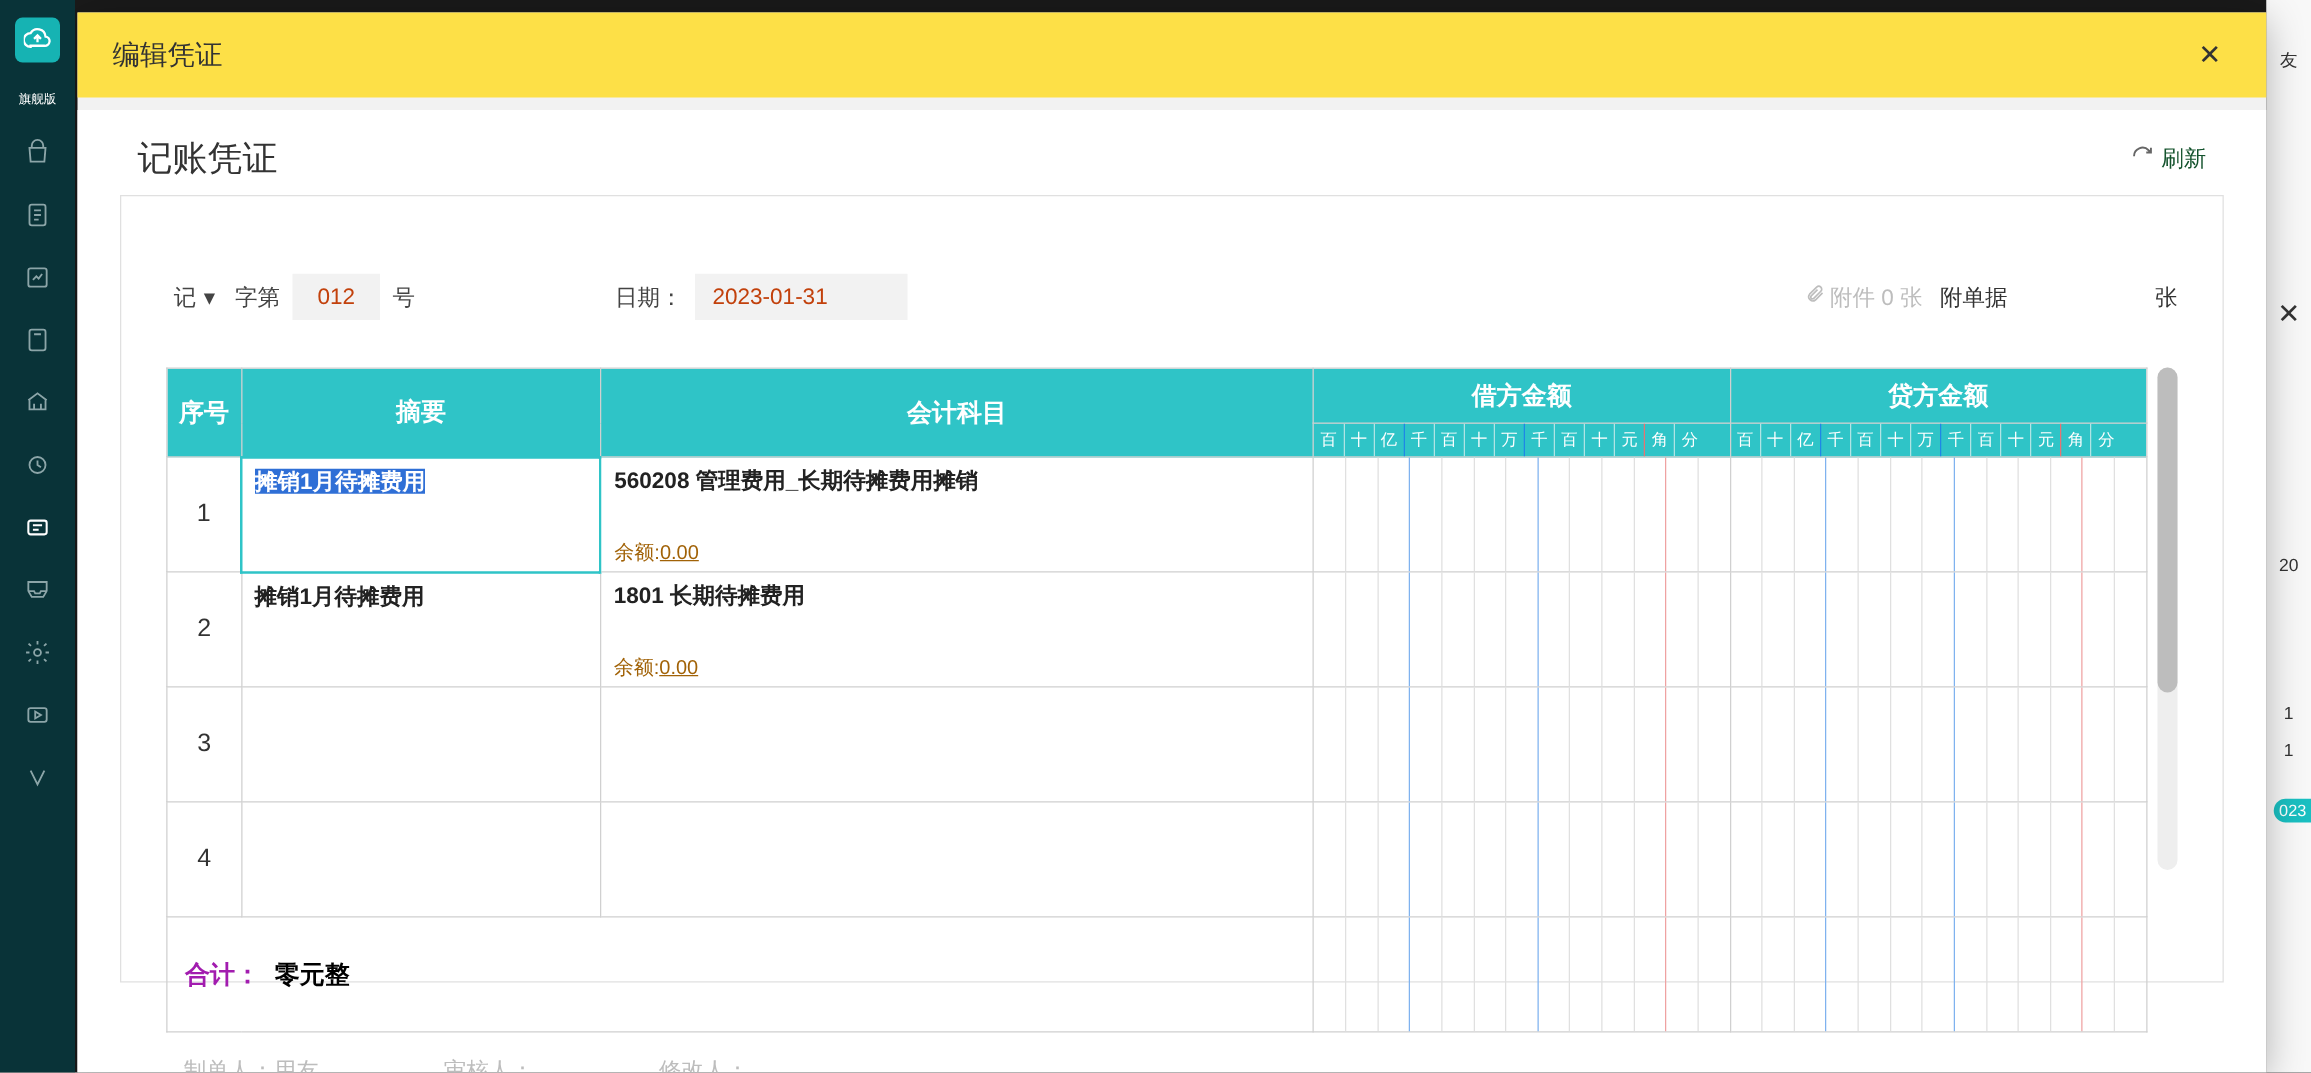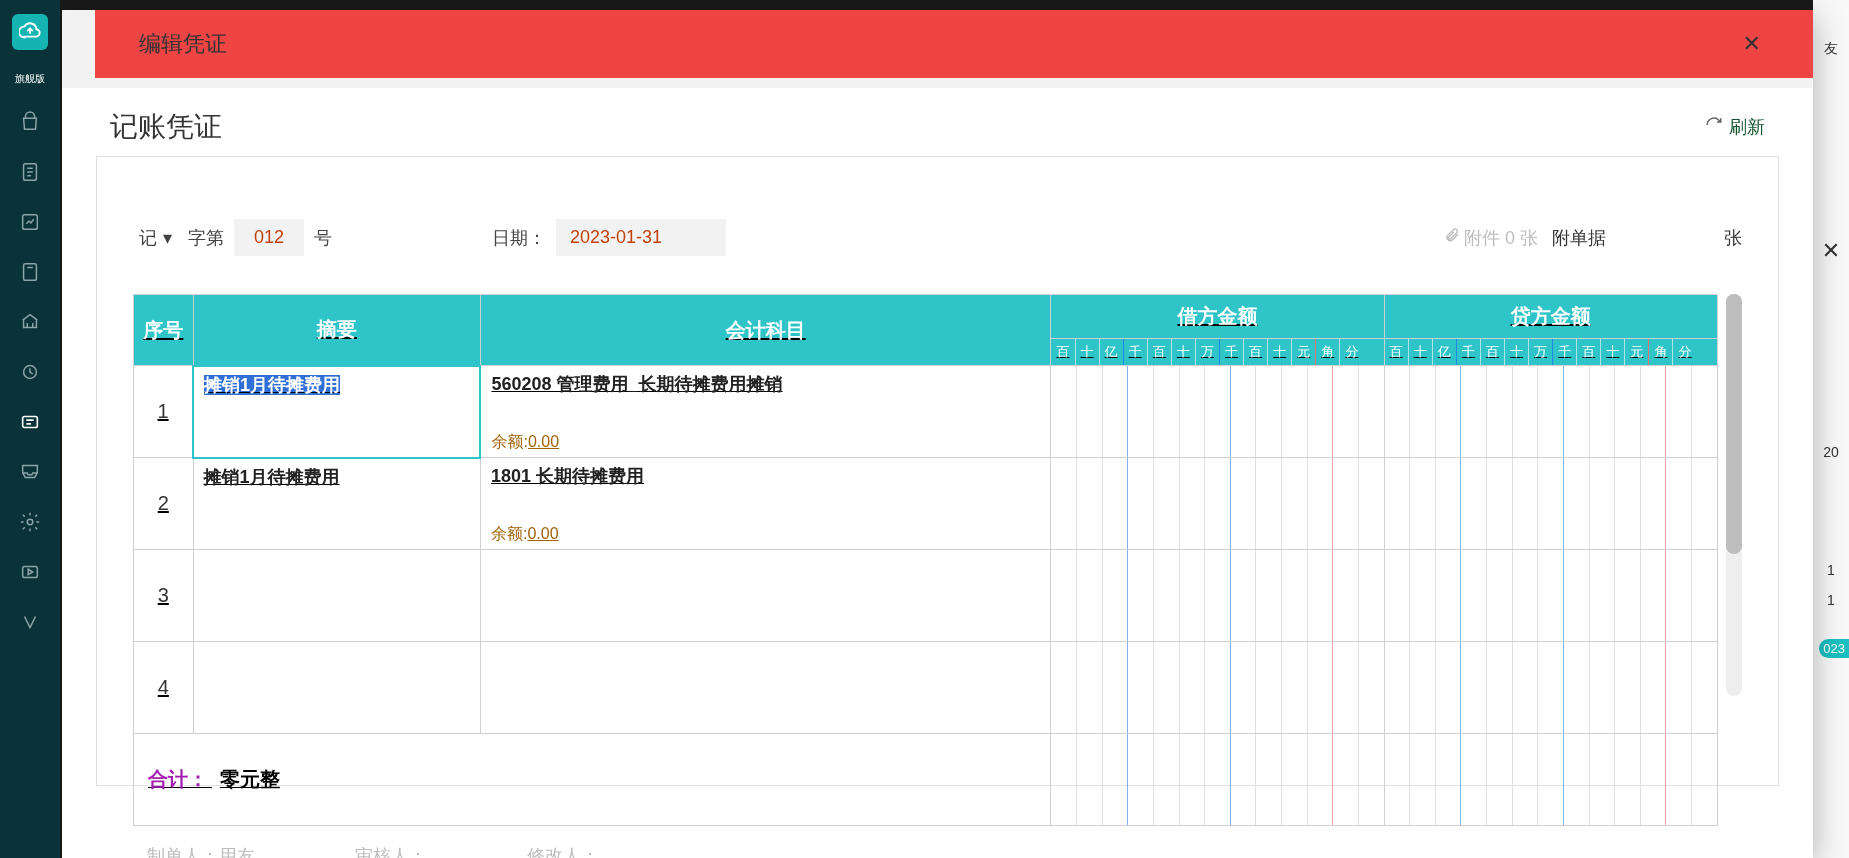--- a/index.html
+++ b/index.html
@@ -48,25 +48,24 @@
   .modal {
     position: absolute;
     left: 62px; top: 10px;
     right: 36px;
     bottom: 0;
     background: #f2f2f2;
     box-shadow: 0 6px 30px rgba(0,0,0,.3);
   }
   .modal-header {
     height: 68px;
-    background: #ef4444;
+    background: #fde047;
     display:flex; align-items:center;
-    padding: 0 44px;
+    padding: 0 28px;
     justify-content: space-between;
-    margin-left: 33px;
   }
   .modal-header h2 { font-size: 22px; font-weight: 500; color:#333; }
   .close-x { font-size: 22px; cursor:pointer; color:#333; padding:4px 8px;}
   .modal-body {
     background: #fff;
     margin: 10px 0 0 0;
     padding: 20px 34px 0 34px;
     height: calc(100% - 78px);
     overflow:hidden;
   }
@@ -94,21 +93,20 @@
   .date-input { width:170px; text-align:left; }
   .attach-input { width:90px; background:#fff; border:none; }
   .attach-link { color:#bdbdbd; display:flex; align-items:center; gap:4px; cursor:pointer;}
   .attach-doc-label { color:#333; }
 
   
   .voucher-table-wrap { display:flex; }
   .voucher-table {
     width: 1752px;
     border-collapse: collapse;
-    text-decoration: underline;
   }
   .voucher-table th, .voucher-table td {
     border: 1px solid #d0d0d0;
   }
   .voucher-table thead th {
     background: #2fc4c7;
     color:#fff;
     font-weight:600;
     font-size:20px;
     height: 44px;

